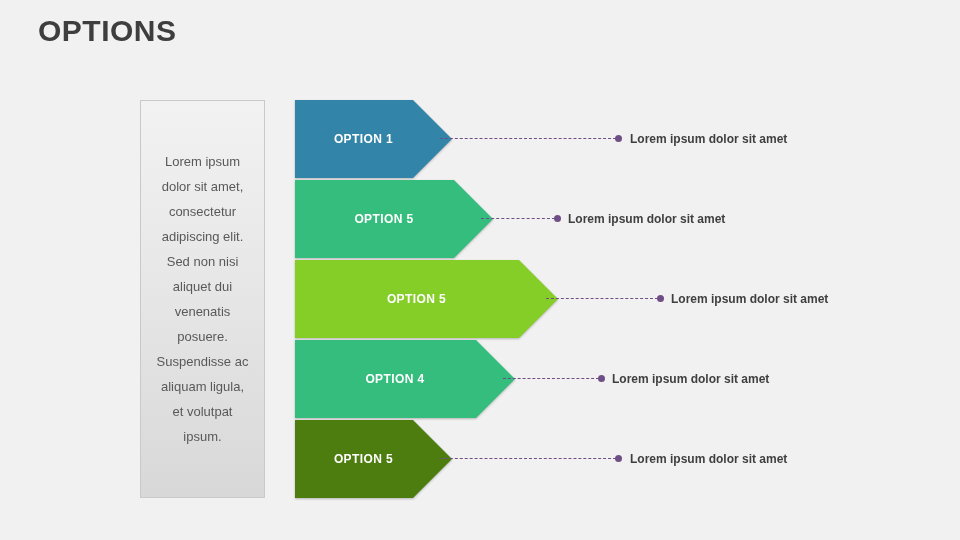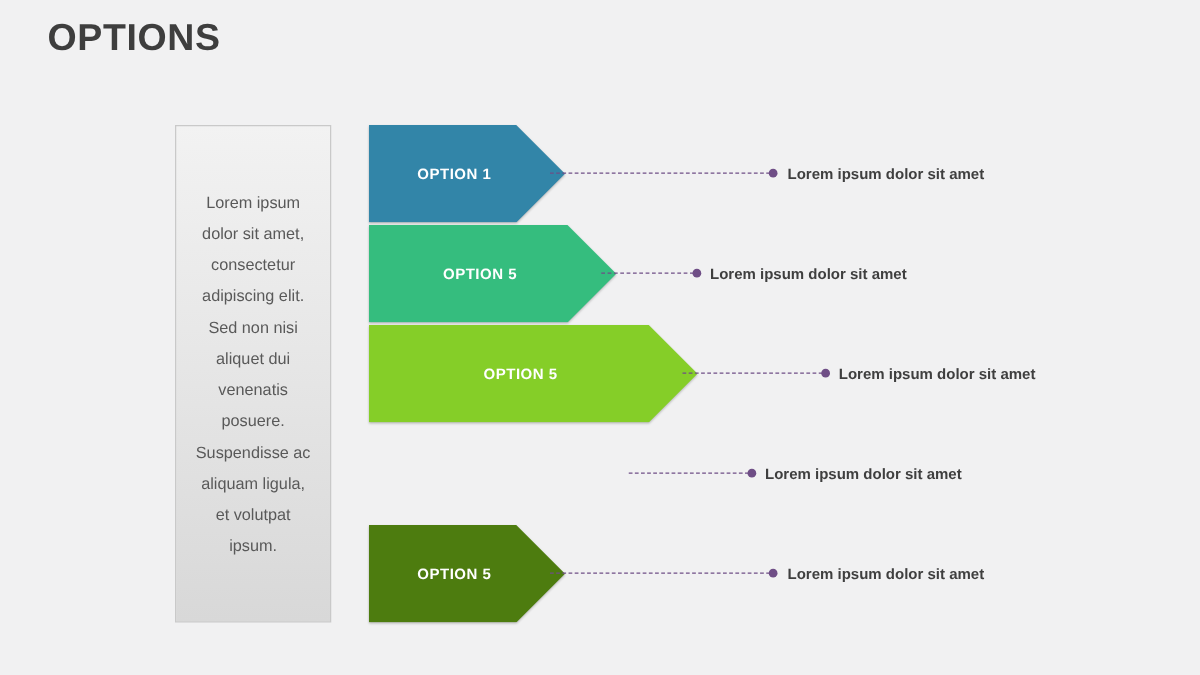--- a/index.html
+++ b/index.html
@@ -180,20 +180,25 @@
       <div class="arrow" style="background-color: rgb(133, 206, 40);">
         <span class="arrow-label">OPTION 5</span>
       </div>
     </div>
     <div class="connector" style="border-top-color: rgb(111, 78, 134);"></div>
     <div class="dot" style="background-color: rgb(111, 78, 134);"></div>
     <span class="desc">Lorem ipsum dolor sit amet</span>
   </div>
 
   <div class="row row-4">
+    <div class="arrow-wrap">
+      <div class="arrow" style="background-color: rgb(53, 189, 126);">
+        <span class="arrow-label">OPTION 4</span>
+      </div>
+    </div>
     <div class="connector" style="border-top-color: rgb(111, 78, 134);"></div>
     <div class="dot" style="background-color: rgb(111, 78, 134);"></div>
     <span class="desc">Lorem ipsum dolor sit amet</span>
   </div>
 
   <div class="row row-5">
     <div class="arrow-wrap">
       <div class="arrow" style="background-color: #4d7c0f;">
         <span class="arrow-label">OPTION 5</span>
       </div>

